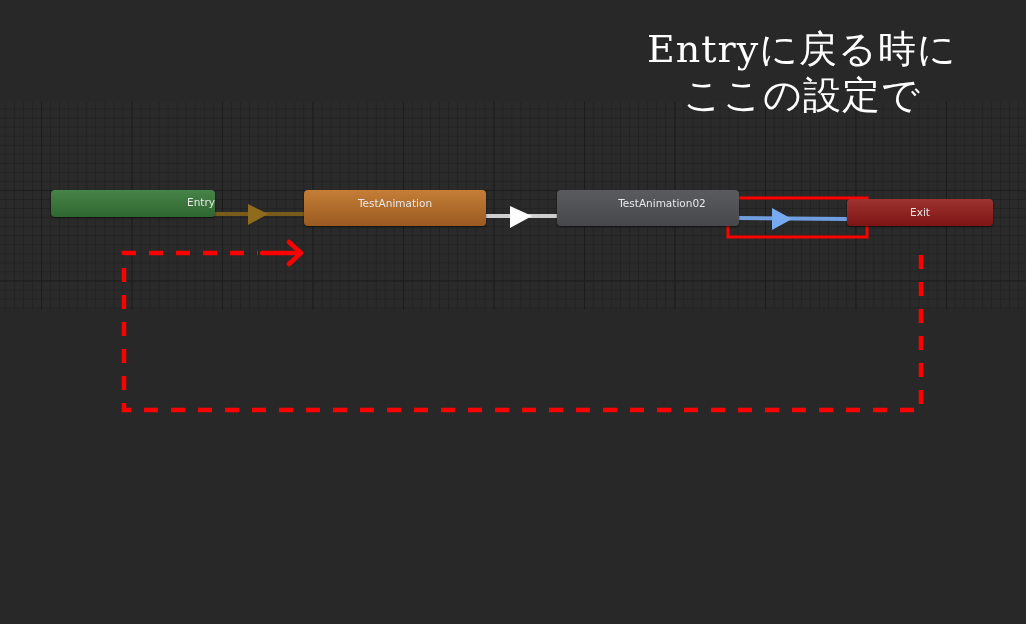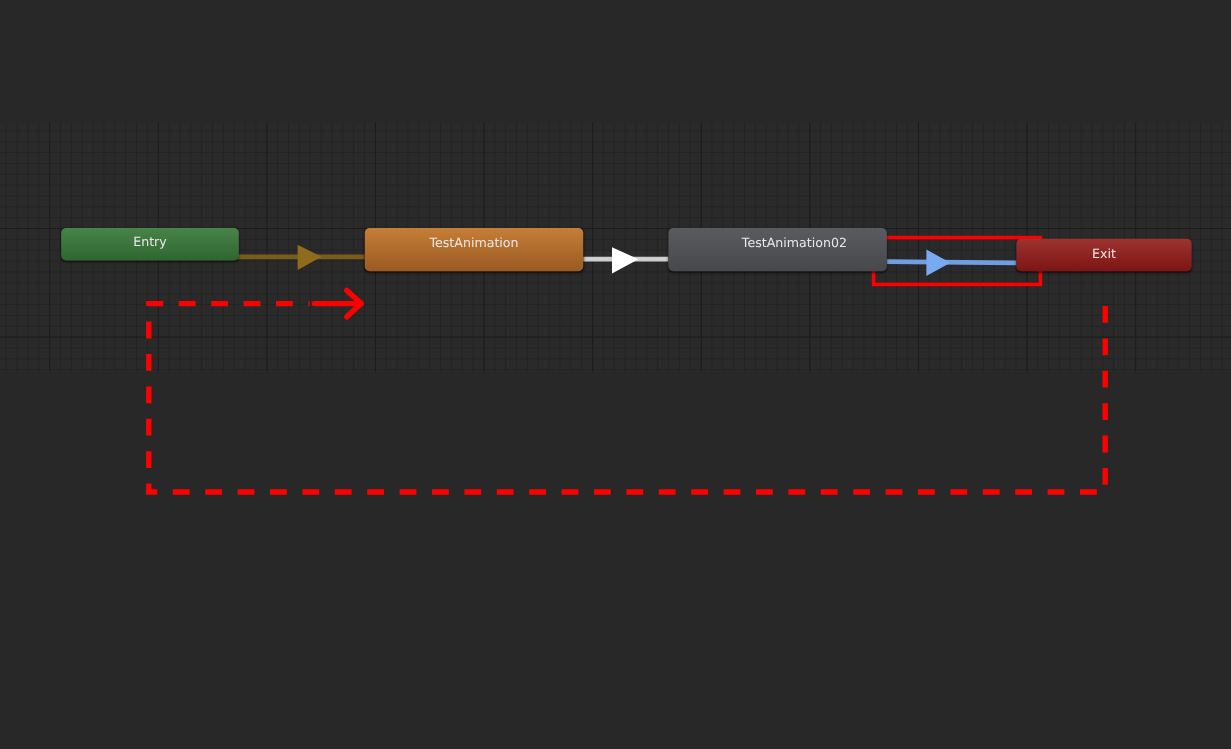--- a/index.html
+++ b/index.html
@@ -19,22 +19,22 @@
       background-size: 90.5px 90.5px, 90.5px 90.5px, 9.05px 9.05px, 9.05px 9.05px;
       background-position: 41px 88px, 41px 88px, 41px 88px, 41px 88px;
     }
     .node {
       position: absolute; height: 27px; border-radius: 4px;
       color: #e8e8e8; font-size: 10.5px; text-align: center;
       box-shadow: 0 1px 2px rgba(0,0,0,0.6);
       box-sizing: border-box;
     }
     .node span { display: block; line-height: 25px; }
-    .node-entry { left: 51px; top: 190px; width: 148px;
-      background: linear-gradient(#478448, #2f6630); }
+    .node-entry { left: 51px; top: 190px; width: 164px;
+      background: linear-gradient(#478448, #2f6630); text-align: right; }
     .node-test { left: 304px; top: 190px; width: 182px; height: 36px;
       background: linear-gradient(#c57e38, #9a5a21); }
     .node-test span, .node-test2 span { line-height: 26px; }
     .node-test2 { left: 557px; top: 190px; width: 182px; height: 36px;
       background: linear-gradient(#5a5b5f, #47484c); padding-left: 28px; }
     .node-exit { left: 847px; top: 199px; width: 146px;
       background: linear-gradient(#9e3330, #7c1514); }
     .node-exit span { line-height: 27px; }
     svg.overlay { position: absolute; left: 0; top: 0; }
     .note {
@@ -82,13 +82,15 @@
   <span>TestAnimation</span>
 </div>
 <div class="node node-test2">
   <span>TestAnimation02</span>
 </div>
 <div class="node node-exit">
   <span>Exit</span>
 </div>
 
 <div class="note">
+  <div>Entryに戻る時に</div>
+  <div>ここの設定で</div>
 </div>
 
 </body></html>

